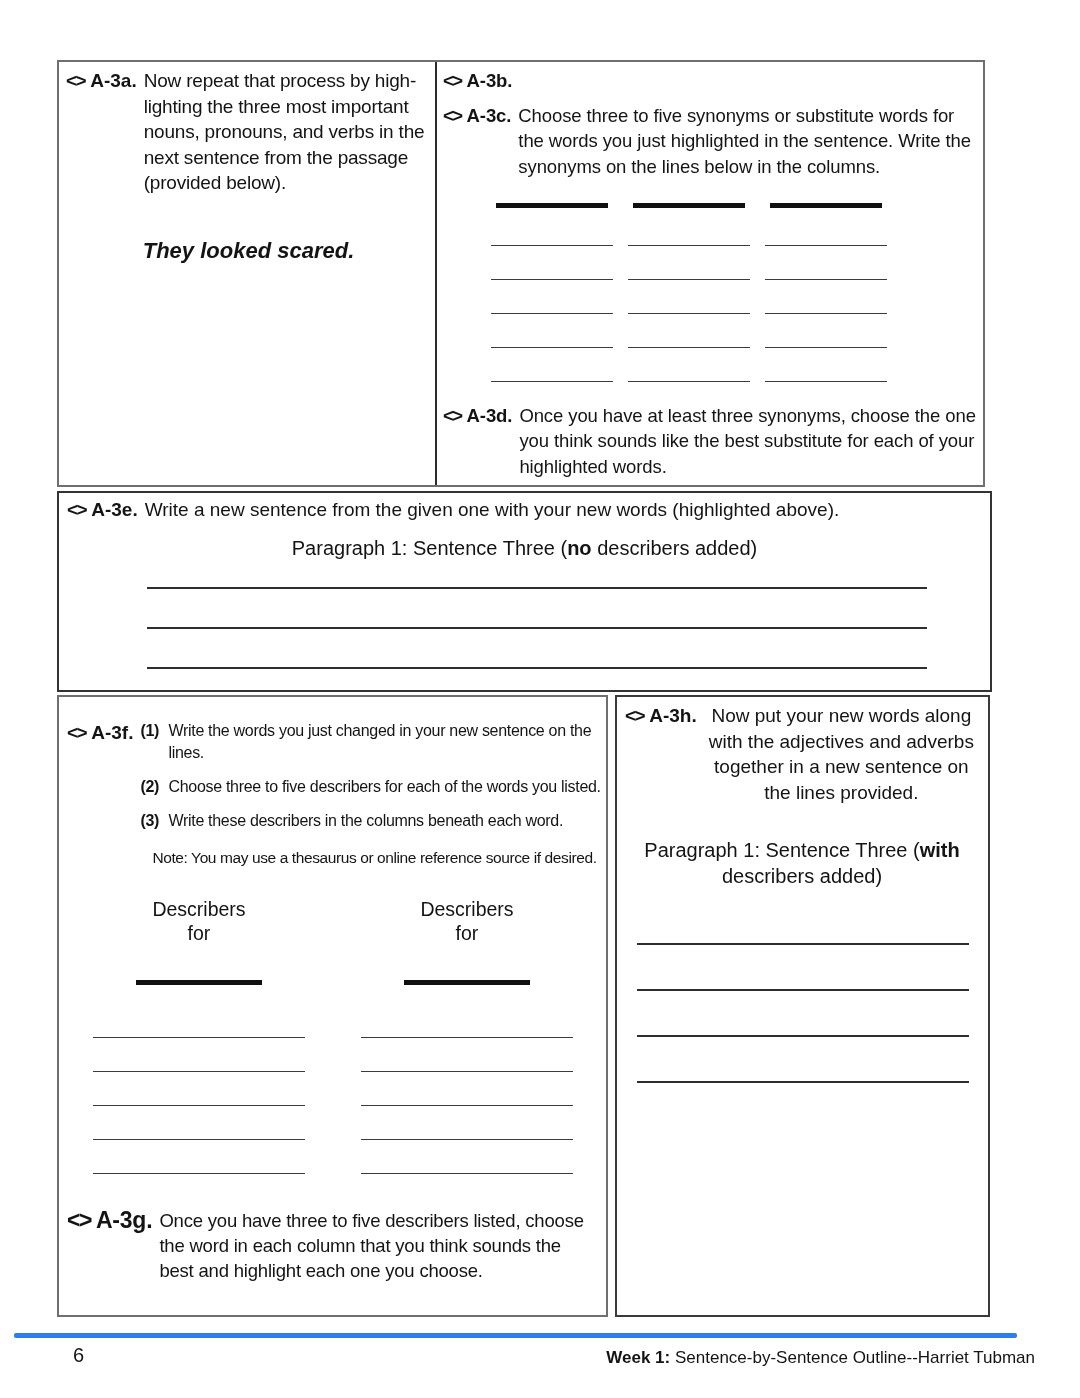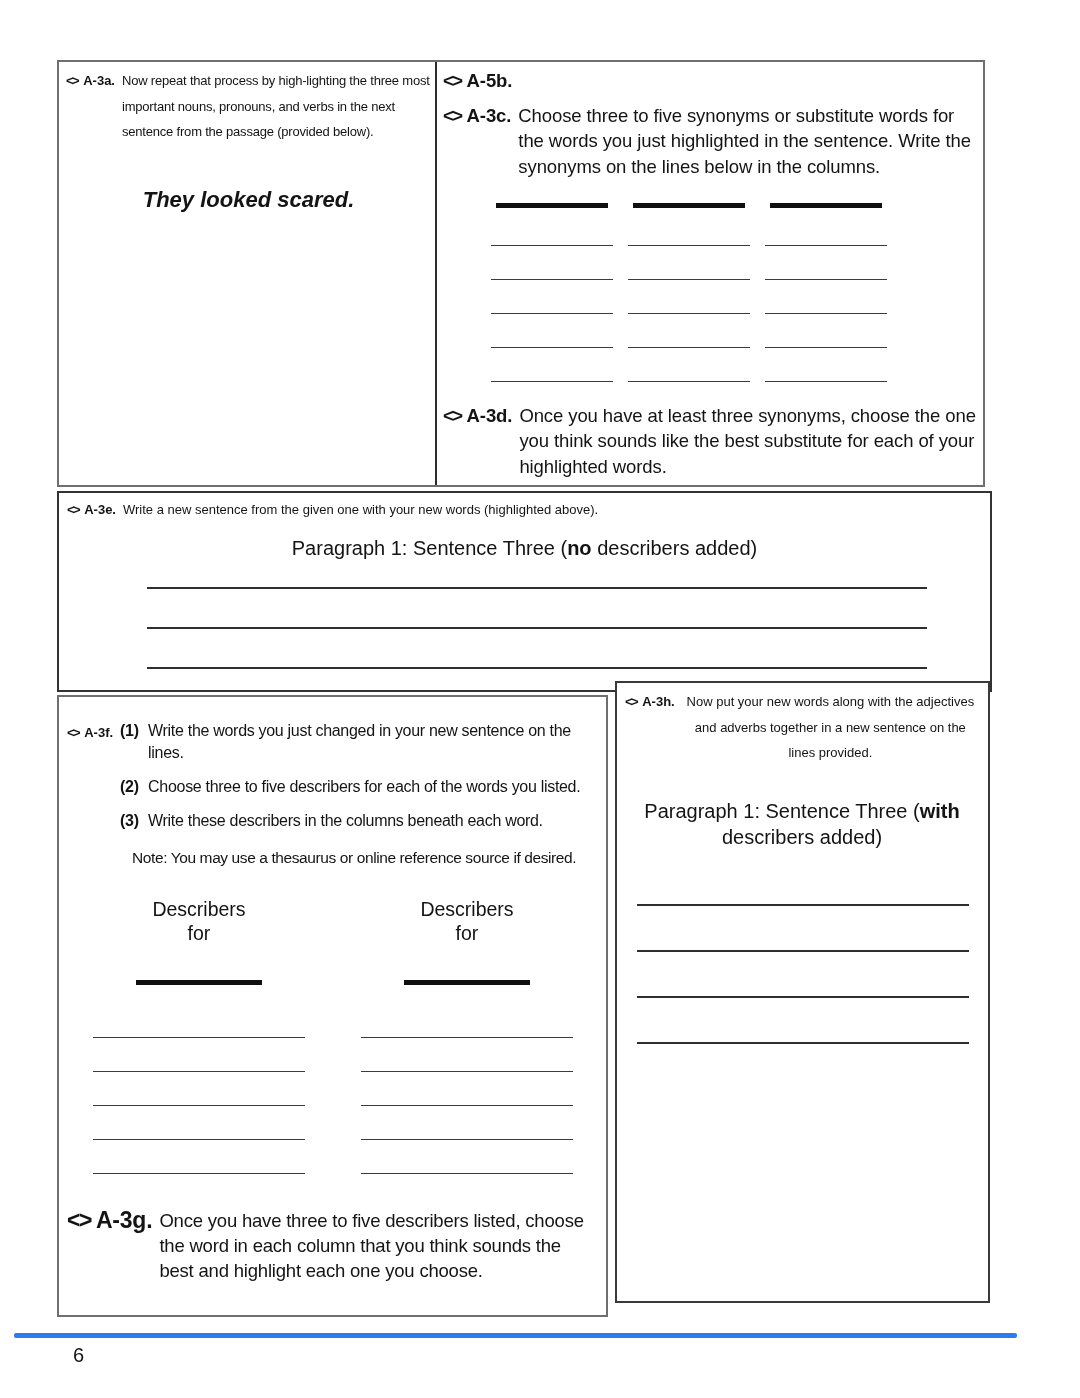--- a/index.html
+++ b/index.html
@@ -5,32 +5,32 @@
   * { margin:0; padding:0; box-sizing:border-box; }
   html,body { background:#ffffff; }
   body { font-family:"Liberation Sans", sans-serif; color:#141414; }
   .page { position:relative; width:1080px; height:1398px; background:#fff; overflow:hidden; }
 
   
   .box { position:absolute; background:#fff; }
   .box-top    { left:57px;  top:60px;  width:928px; height:427px; border:2px solid #6f6f6f; display:flex; }
   .box-a3e    { left:57px;  top:491px; width:935px; height:201px; border:2px solid #333; padding:4px 8px 0 8px; }
   .box-bl     { left:57px;  top:695px; width:551px; height:622px; border:2px solid #6f6f6f; padding:23px 6px 0 8px; }
-  .box-br     { left:615px; top:681px; width:375px; height:622px; border:2px solid #3a3a3a; padding:6px 9px 0 8px; }
+  .box-br     { left:615px; top:695px; width:375px; height:622px; border:2px solid #3a3a3a; padding:6px 9px 0 8px; }
 
   .col-left  { width:378px; border-right:2px solid #2c2c2c; padding:6px 4px 0 7px; }
   .col-right { flex:1; padding:6px 6px 0 6px; }
 
   
   .item { display:flex; align-items:flex-start; }
   .item-head { font-weight:bold; white-space:nowrap; margin-right:7px; }
   .bullet { letter-spacing:-1.5px; margin-right:5px; font-weight:800; }
   .item-body { flex:1; }
 
-  .fs19 { font-size:13px;  line-height:25.5px; }
+  .fs19 { font-size:19px;  line-height:25.5px; }
   .fs185{ font-size:18.5px; line-height:25.5px; letter-spacing:-0.1px; }
 
   .a3a-body { letter-spacing:-0.2px; }
   .sentence { text-align:center; font-weight:bold; font-style:italic; font-size:22px; margin-top:42px; }
 
   
   .syn-grid { display:flex; gap:15px; margin:24px 0 0 48px; }
   .syn-col  { width:122px; }
   .syn-top  { height:4.5px; background:#101010; margin:0 5px; }
   .syn-line { height:0; border-top:1.7px solid #3b3b3b; }
@@ -82,21 +82,21 @@
     <div class="col-left">
       <div class="item fs19">
         <span class="item-head"><span class="bullet">&lt;&gt;</span><span>A-3a.</span></span>
         <span class="item-body a3a-body">Now repeat that process by high-lighting the three most important nouns, pronouns, and verbs in the next sentence from the passage (provided below).</span>
       </div>
       <div class="sentence">They looked scared.</div>
     </div>
 
     <div class="col-right">
       <div class="item fs185">
-        <span class="item-head"><span class="bullet">&lt;&gt;</span><span>A-5b.</span></span>
+        <span class="item-head"><span class="bullet">&lt;&gt;</span><span>A-3b.</span></span>
       </div>
       <div class="item fs185" style="margin-top:9px;">
         <span class="item-head"><span class="bullet">&lt;&gt;</span><span>A-3c.</span></span>
         <span class="item-body">Choose three to five synonyms or substitute words for the words you just highlighted in the sentence. Write the synonyms on the lines below in the columns.</span>
       </div>
 
       <div class="syn-grid">
         <div class="syn-col">
           <div class="syn-top"></div>
           <div class="syn-line"></div>
@@ -199,14 +199,15 @@
     <div class="h-lines">
       <div class="h-line"></div>
       <div class="h-line"></div>
       <div class="h-line"></div>
       <div class="h-line"></div>
     </div>
   </div>
 
   <div class="footer-rule"></div>
   <div class="page-num">6</div>
+  <div class="footer-label"><b>Week 1:</b><span> Sentence-by-Sentence Outline--Harriet Tubman</span></div>
 
 </div>
 
 </body></html>

